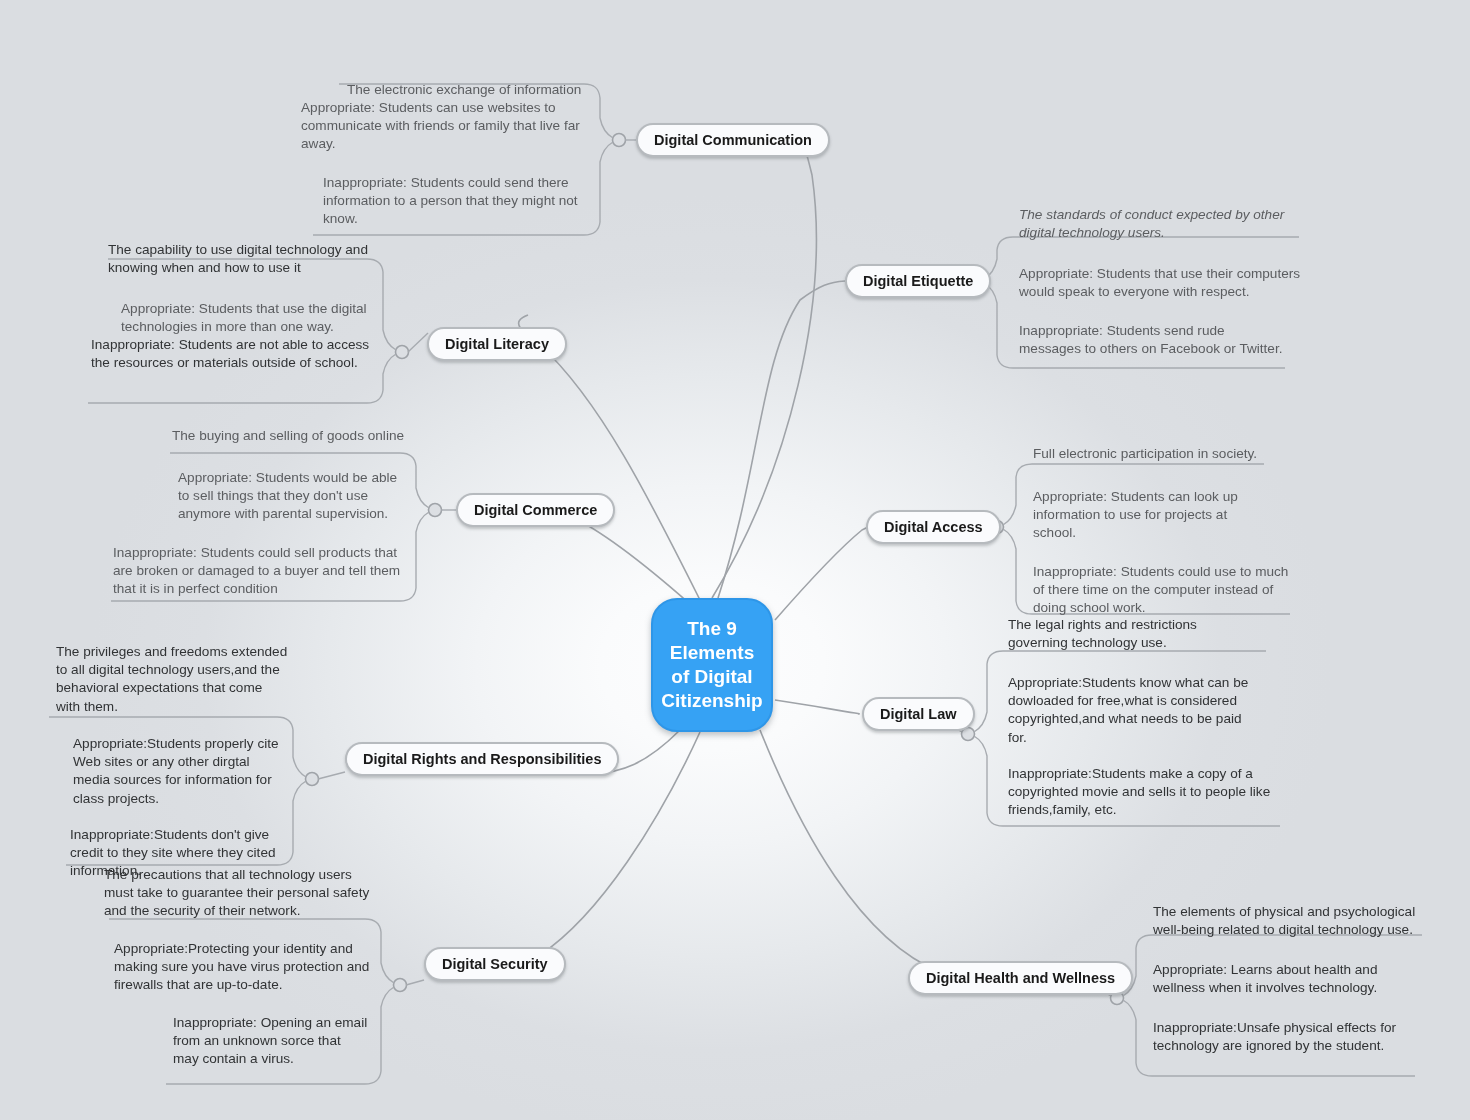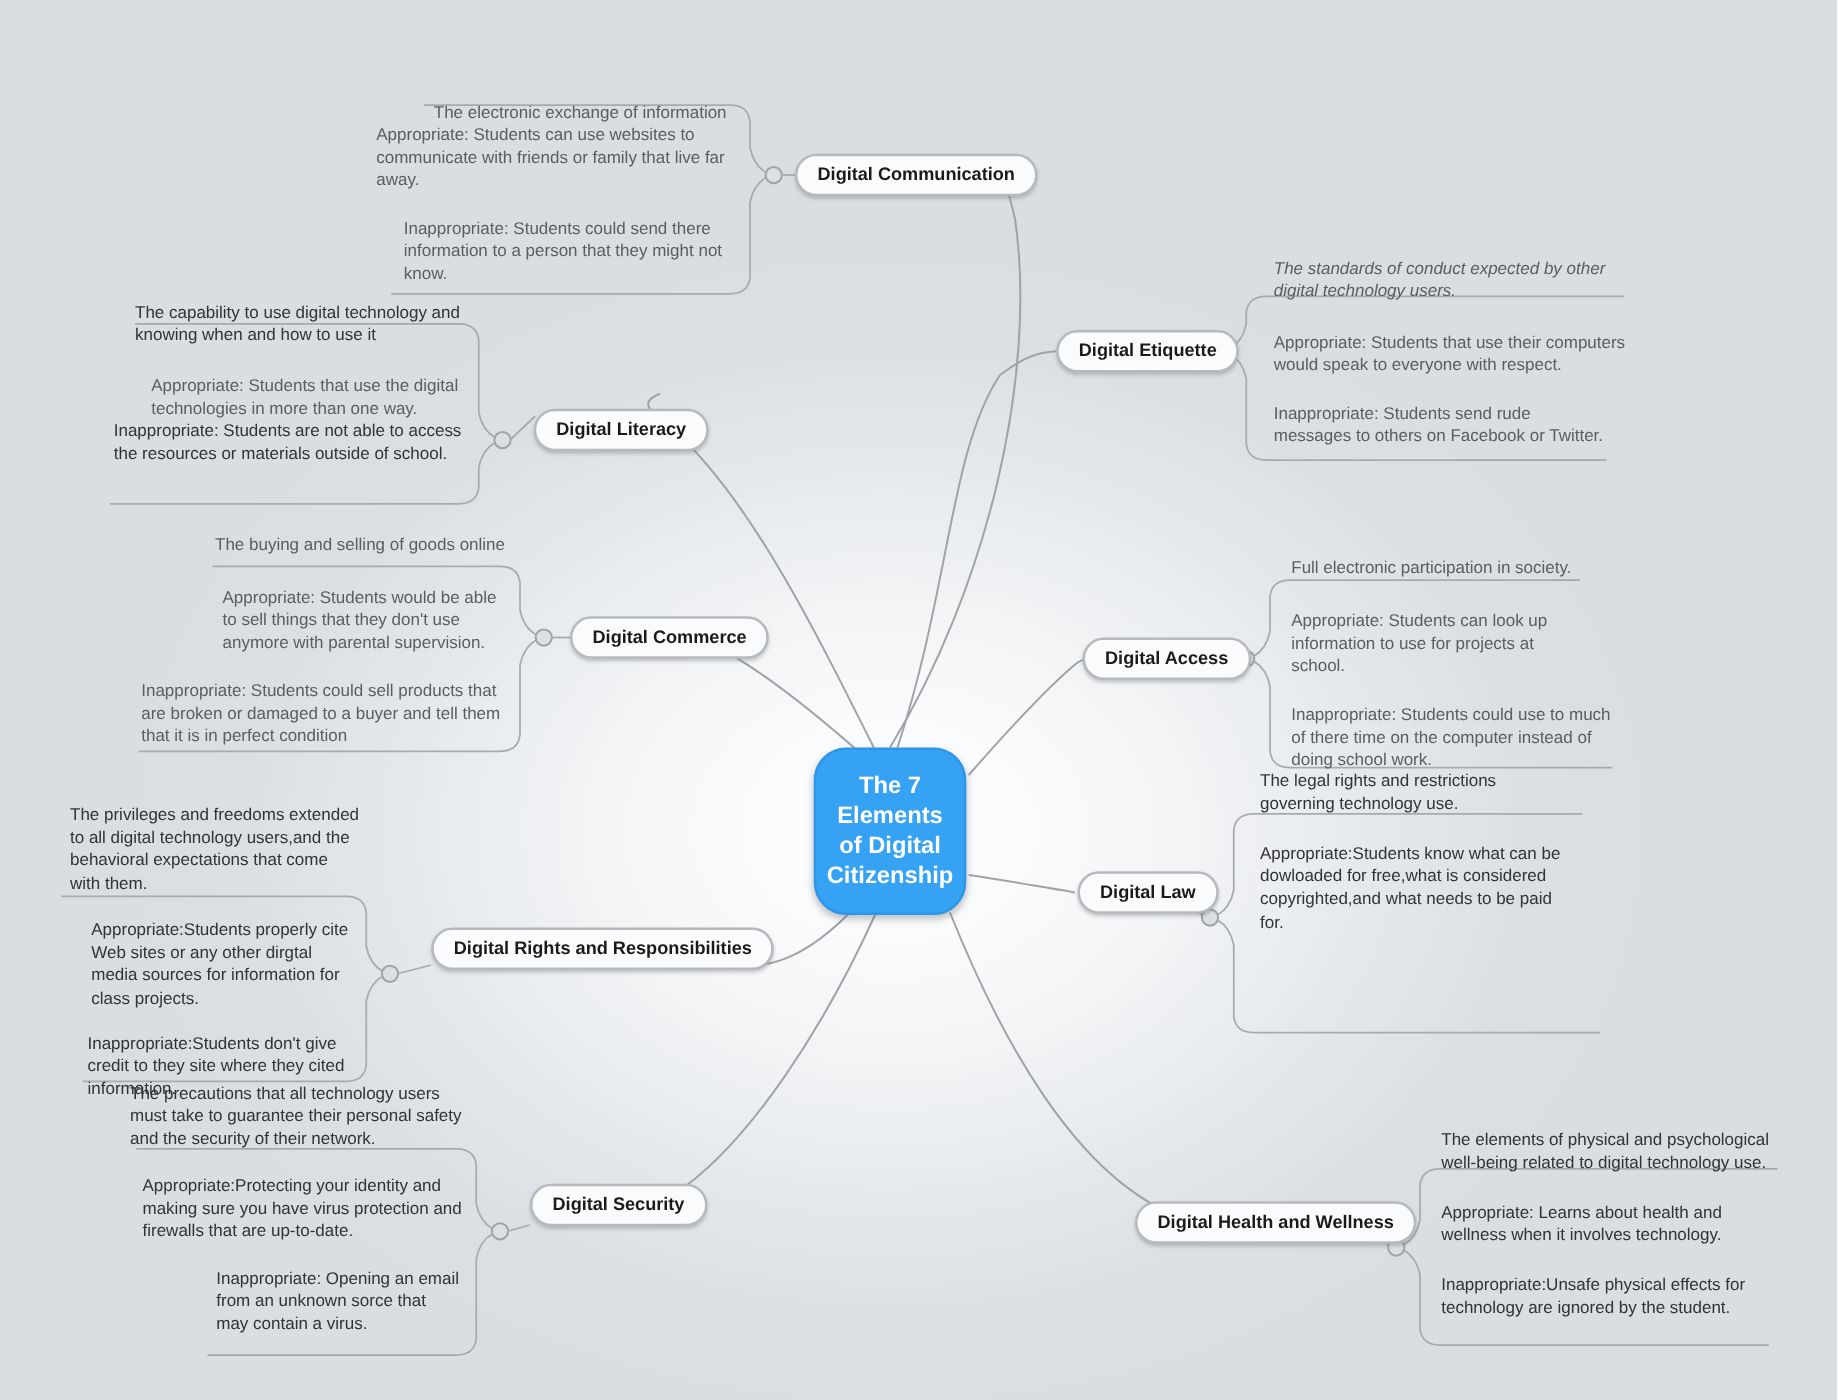--- a/index.html
+++ b/index.html
@@ -147,21 +147,21 @@
     <line class="wire-thin" x1="406" y1="985" x2="424" y2="980"></line>
     <path class="wire-thin" d="M 394 983 C 387 979 383 973 381 963 L 381 932 C 380 923 375 919 365 919 L 109 919"></path>
     <path class="wire-thin" d="M 394 987 C 387 991 383 997 381 1007 L 381 1071 C 380 1080 375 1084 365 1084 L 166 1084"></path>
 
     <circle class="hub" cx="1117" cy="998" r="6.5"></circle>
     <line class="wire-thin" x1="1104" y1="992" x2="1111" y2="996"></line>
     <path class="wire-thin" d="M 1123 996 C 1130 992 1134 986 1136 976 L 1136 948 C 1137 939 1142 935 1152 935 L 1422 935"></path>
     <path class="wire-thin" d="M 1123 1000 C 1130 1004 1134 1010 1136 1020 L 1136 1063 C 1137 1072 1142 1076 1152 1076 L 1415 1076"></path>
   </svg>
 
-  <div id="center-node">The 7
+  <div id="center-node">The 9
 Elements
 of Digital
 Citizenship</div>
 
   <div class="node" style="left:636px; top:123px;justify-content:center;">
     <span>Digital Communication</span>
   </div>
   <div class="leaf" style="left:347px; top:57px; width:260px;margin-top:24px;">The electronic exchange of information</div>
   <div class="leaf" style="left:301px; top:99px; width:296px;">Appropriate: Students can use websites to
 communicate with friends or family that live far
@@ -214,20 +214,23 @@
 
   <div class="node" style="left:862px; top:697px;">
     <span>Digital Law</span>
   </div>
   <div class="leaf dark" style="left:1008px; top:616px; width:270px;">The legal rights and restrictions
 governing technology use.</div>
   <div class="leaf dark" style="left:1008px; top:674px; width:265px;">Appropriate:Students know what can be
 dowloaded for free,what is considered
 copyrighted,and what needs to be paid
 for.</div>
+  <div class="leaf dark" style="left:1008px; top:765px; width:272px;">Inappropriate:Students make a copy of a
+copyrighted movie and sells it to people like
+friends,family, etc.</div>
 
   <div class="node" style="left:345px; top:742px;">
     <span>Digital Rights and Responsibilities</span>
   </div>
   <div class="leaf dark" style="left:56px; top:643px; width:250px;">The privileges and freedoms extended
 to all digital technology users,and the
 behavioral expectations that come
 with them.</div>
   <div class="leaf dark" style="left:73px; top:735px; width:230px;">Appropriate:Students properly cite
 Web sites or any other dirgtal

